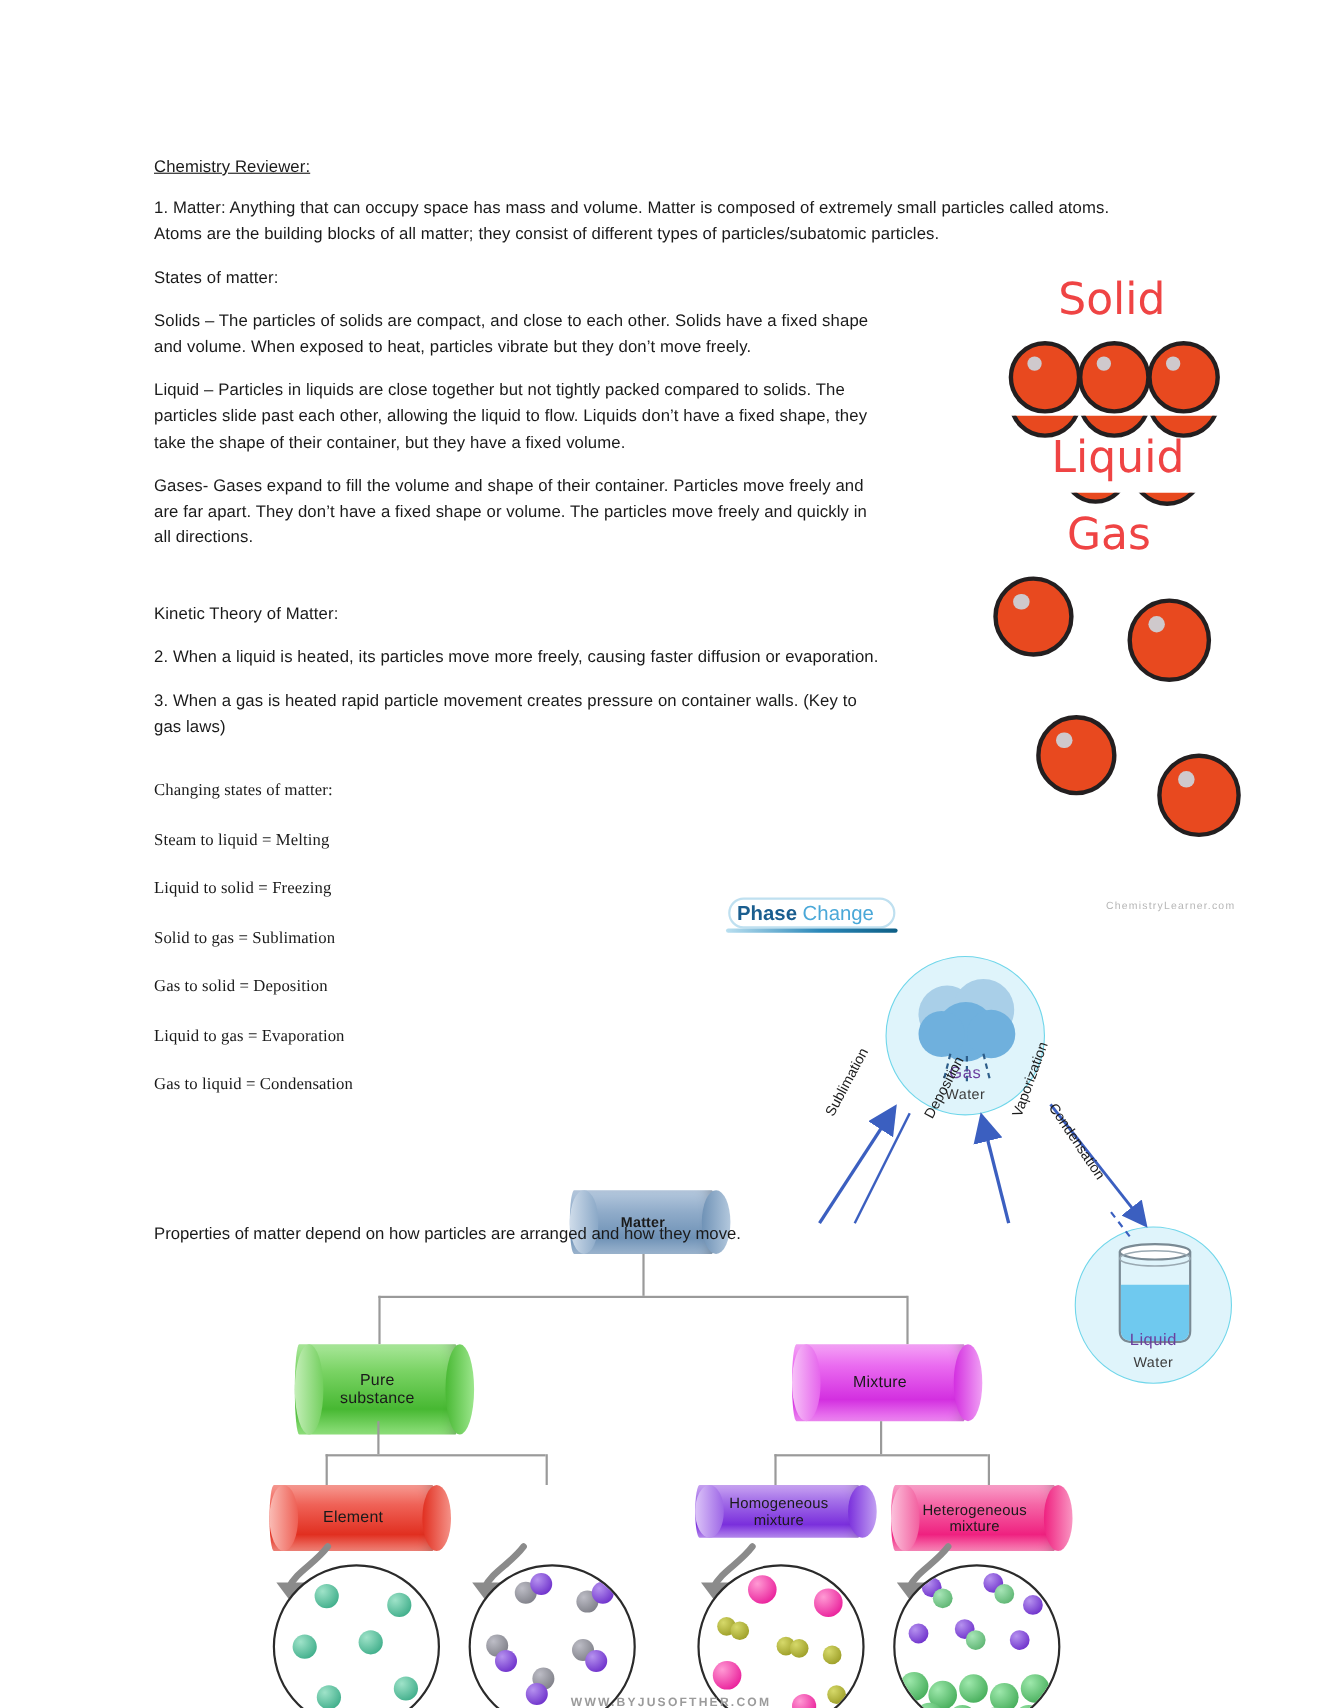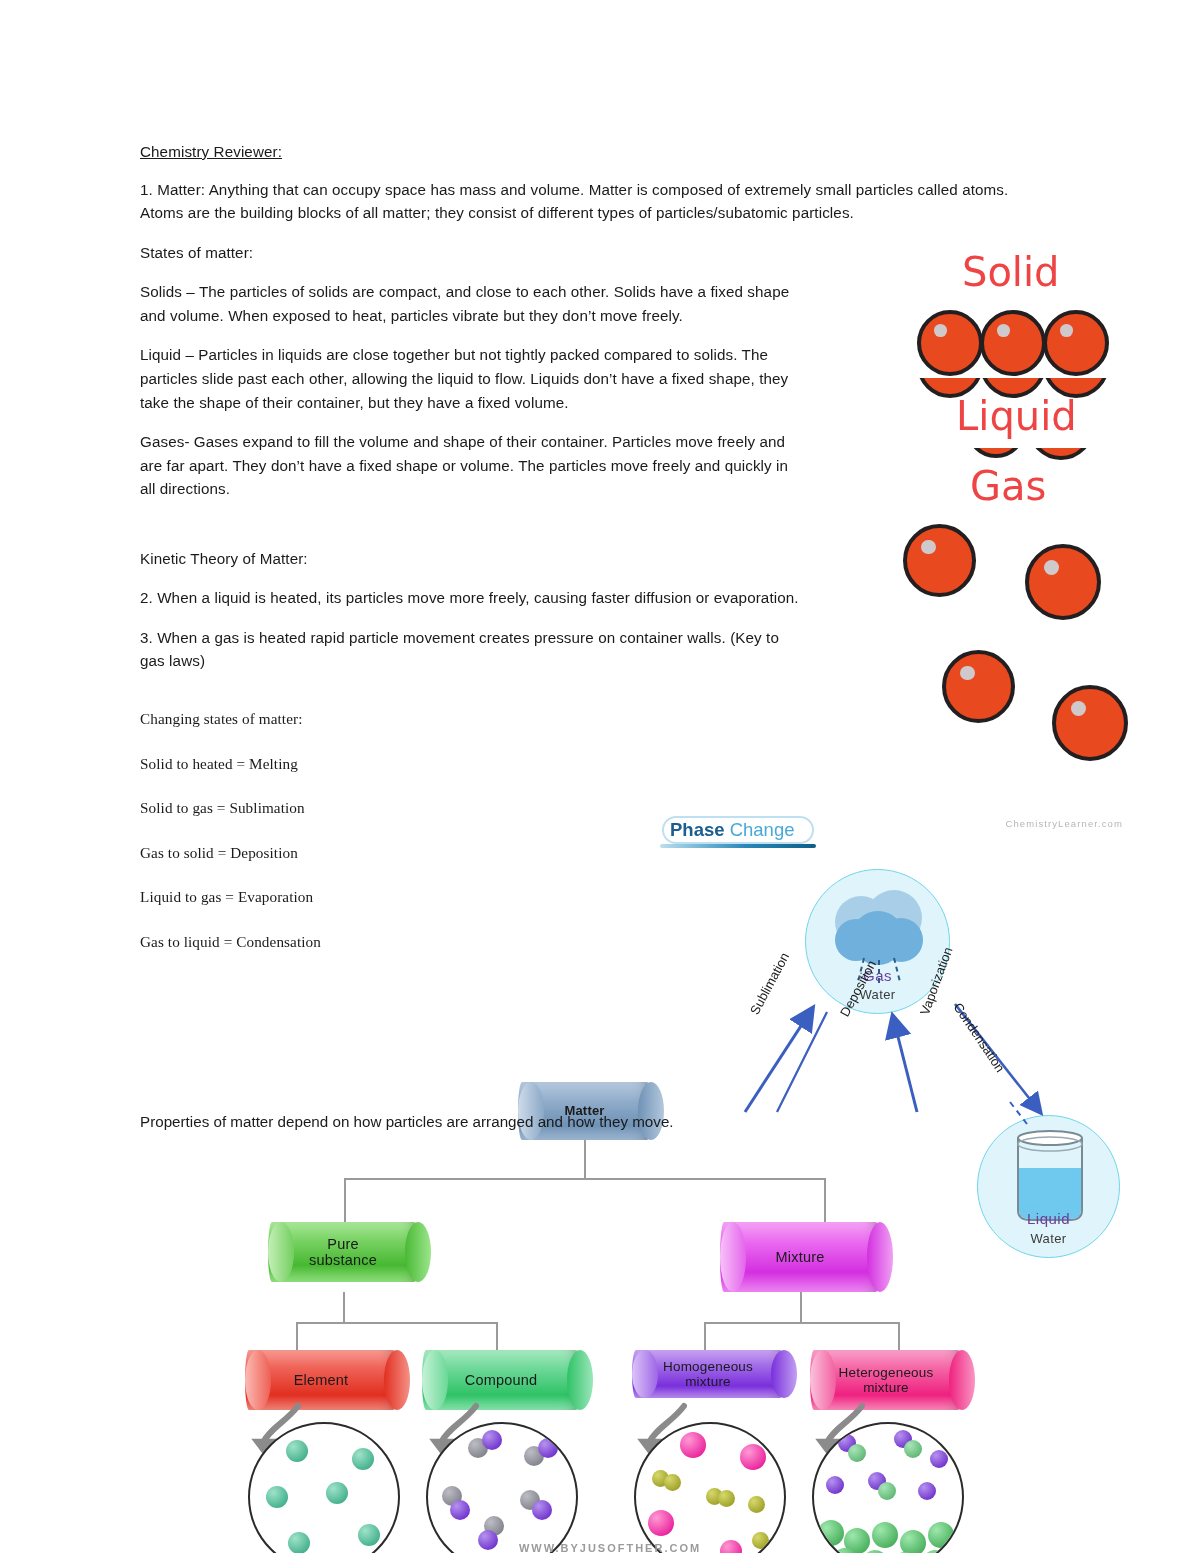--- a/index.html
+++ b/index.html
@@ -244,21 +244,22 @@
 
     <div class="spacer-lg"></div>
 
     <div class="para">Kinetic Theory of Matter:</div>
     <div class="para narrow">2. When a liquid is heated, its particles move more freely, causing faster diffusion or evaporation.</div>
     <div class="para narrow">3. When a gas is heated rapid particle movement creates pressure on container walls. (Key to gas laws)</div>
 
     <div class="spacer-md"></div>
 
     <div class="para listline">Changing states of matter:</div>
-    <div class="para listline">Solid to heated = Melting</div>
+    <div class="para listline">Steam to liquid = Melting</div>
+    <div class="para listline">Liquid to solid = Freezing</div>
     <div class="para listline">Solid to gas = Sublimation</div>
     <div class="para listline">Gas to solid = Deposition</div>
     <div class="para listline">Liquid to gas = Evaporation</div>
     <div class="para listline">Gas to liquid = Condensation</div>
   </div>
 
   <div style="position:absolute; left:140px; top:1110px; width:680px; font-size:15.2px; line-height:1.55; color:#1a1a1a; z-index:6;">Properties of matter depend on how particles are arranged and how they move.</div>
 
   <div class="slg">
 
@@ -362,21 +363,21 @@
       <span class="cap" style="background:linear-gradient(90deg,#cfdcea,#8aa8c7);"></span>
       <span class="cap-r" style="background:linear-gradient(90deg,#6f92b6,#b3c8dd);"></span>
       <span class="cyl-label">Matter</span>
     </div>
 
     <div class="connector v" style="left:344px; top:58px; height:38px;"></div>
     <div class="connector h" style="left:104px; top:96px; width:481px;"></div>
     <div class="connector v" style="left:104px; top:96px; height:44px;"></div>
     <div class="connector v" style="left:584px; top:96px; height:44px;"></div>
 
-    <div class="cyl" style="left:28px; top:140px; width:150px; height:60px;
+    <div class="cyl" style="left:28px; top:140px; width:150px; height:82px;
          background:linear-gradient(180deg,#a9e79a 0%,#7ad364 30%,#47b832 72%,#8fe07c 100%);
          box-shadow:inset -10px 0 14px -10px rgba(0,0,0,.3);text-align:center;">
       <span class="cap" style="background:linear-gradient(90deg,#c4efb8,#73cf5e);"></span>
       <span class="cap-r" style="background:linear-gradient(90deg,#49b934,#9ce68c);"></span>
       <span class="cyl-label" style="white-space:pre-line;">Pure
 substance</span>
     </div>
 
     <div class="cyl" style="left:480px; top:140px; width:160px; height:70px;
          background:linear-gradient(180deg,#f4a3f6 0%,#ea6bf0 28%,#d32fe0 72%,#ee86f2 100%);
@@ -397,27 +398,20 @@
     <div class="connector v" style="left:658px; top:240px; height:28px;"></div>
 
     <div class="cyl" style="left:5px; top:268px; width:152px; height:60px;
          background:linear-gradient(180deg,#f79a92 0%,#ef6257 30%,#e12f20 75%,#f08378 100%);
          box-shadow:inset -10px 0 14px -10px rgba(0,0,0,.3);">
       <span class="cap" style="background:linear-gradient(90deg,#fabbb4,#ee5f54);"></span>
       <span class="cap-r" style="background:linear-gradient(90deg,#e12f20,#f59288);"></span>
       <span class="cyl-label">Element</span>
     </div>
 
-    <div class="cyl" style="left:182px; top:268px; width:158px; height:60px;
-         background:linear-gradient(180deg,#a7e9bf 0%,#6fd99a 30%,#2fc266 75%,#86e2ac 100%);
-         box-shadow:inset -10px 0 14px -10px rgba(0,0,0,.3);">
-      <span class="cap" style="background:linear-gradient(90deg,#c6f2d7,#6bd897);"></span>
-      <span class="cap-r" style="background:linear-gradient(90deg,#2fc266,#9ae6ba);"></span>
-      <span class="cyl-label">Compound</span>
-    </div>
 
     <div class="cyl" style="left:392px; top:268px; width:152px; height:48px;
          background:linear-gradient(180deg,#c9a4f2 0%,#a470e8 30%,#7a2fdc 75%,#b78aee 100%);
          box-shadow:inset -10px 0 14px -10px rgba(0,0,0,.3); font-size:13.5px;">
       <span class="cap" style="background:linear-gradient(90deg,#dcc4f8,#9d66e6);"></span>
       <span class="cap-r" style="background:linear-gradient(90deg,#7a2fdc,#c2a0f2);"></span>
       <span class="cyl-label" style="white-space:pre-line;">Homogeneous
 mixture</span>
     </div>
 

